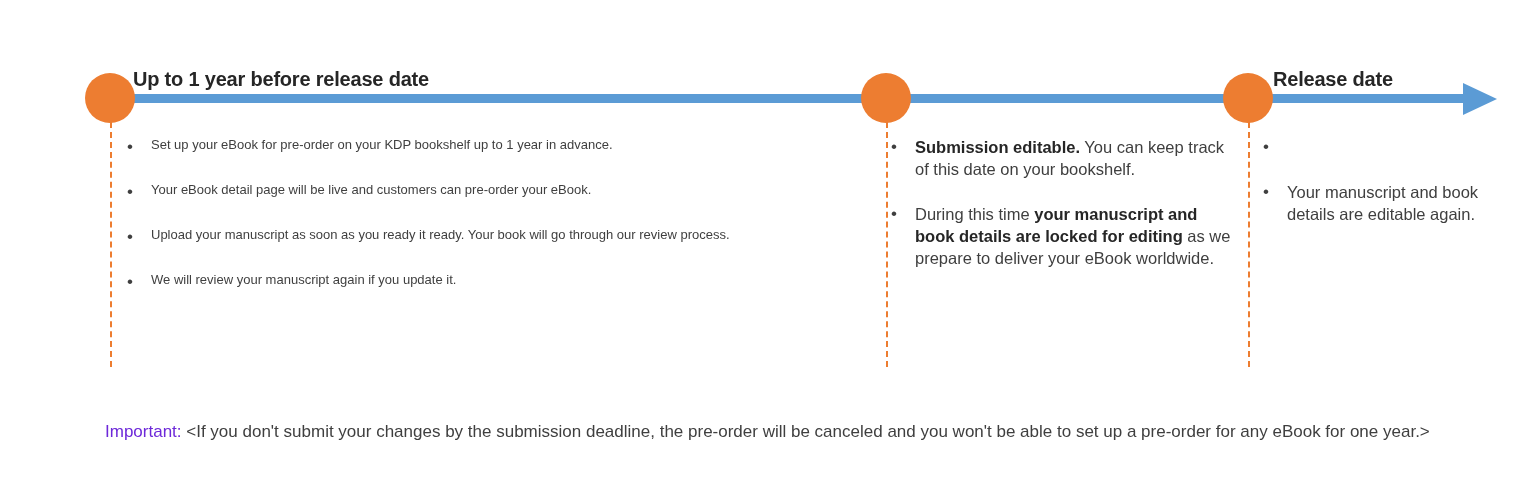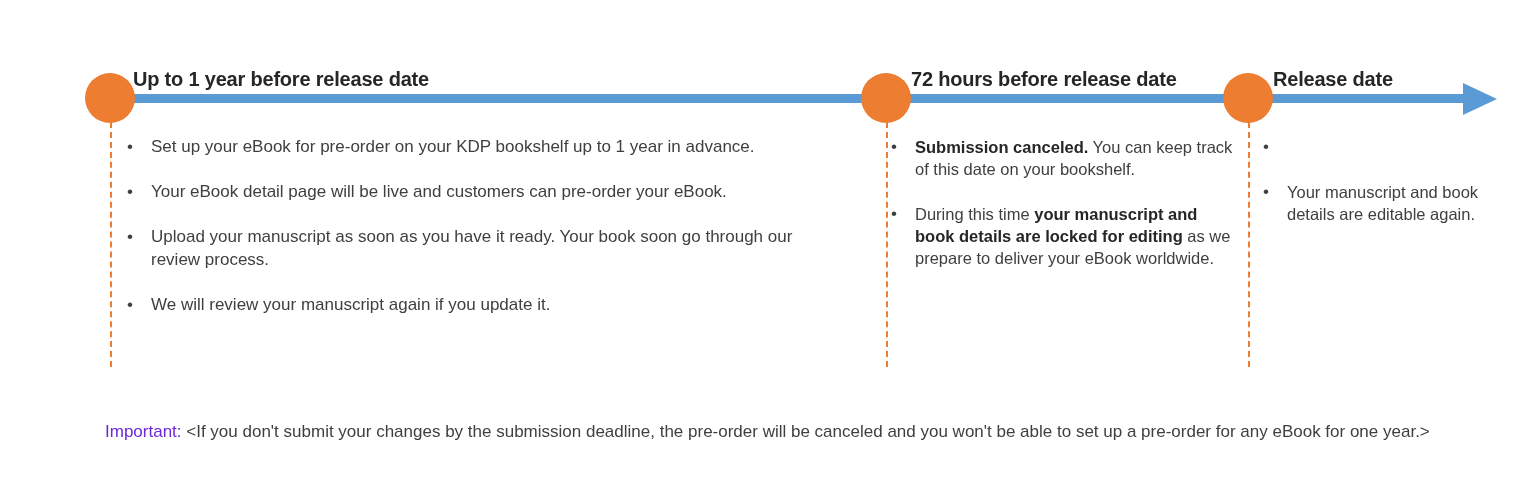--- a/index.html
+++ b/index.html
@@ -96,21 +96,21 @@
   }
   .bullet .dot {
     flex: 0 0 auto;
     width: 24px;
     font-size: 17px;
     color: #3f3f3f;
     line-height: 1.35;
   }
   .bullet .btext {
     flex: 1 1 auto;
-    font-size: 17px;
+    font-size: 13px;
     color: #3f3f3f;
   }
   .col.c2 .bullet .btext { font-size: 16.5px; }
   .col.c1 .bullet .btext { font-size: 16.5px; }
   .col.c1 .bullet { margin-bottom: 22px; }
   .col.c2 .bullet { margin-bottom: 22px; }
   .col.c0 .bullet { margin-bottom: 22px; }
 
   .b { font-weight: bold; color: #262626; }
 
@@ -139,46 +139,45 @@
 
   <div class="node n0"></div>
   <div class="node n1"></div>
   <div class="node n2"></div>
 
   <div class="dash d0"></div>
   <div class="dash d1"></div>
   <div class="dash d2"></div>
 
   <div class="heading h0">Up to 1 year before release date</div>
-  <div class="heading h1">72 hours before release date</div>
   <div class="heading h2">Release date</div>
 
   <div class="col c0">
     <div class="bullet">
       <span class="dot">•</span>
       <span class="btext">Set up your eBook for pre-order on your KDP bookshelf up to 1 year in advance.</span>
     </div>
     <div class="bullet">
       <span class="dot">•</span>
       <span class="btext">Your eBook detail page will be live and customers can pre-order your eBook.</span>
     </div>
     <div class="bullet">
       <span class="dot">•</span>
-      <span class="btext">Upload your manuscript as soon as you have it ready. Your book soon go through our review process.</span>
+      <span class="btext">Upload your manuscript as soon as you ready it ready. Your book will go through our review process.</span>
     </div>
     <div class="bullet">
       <span class="dot">•</span>
       <span class="btext">We will review your manuscript again if you update it.</span>
     </div>
   </div>
 
   <div class="col c1">
     <div class="bullet">
       <span class="dot">•</span>
-      <span class="btext"><span class="b">Submission canceled.</span><span> You can keep track of this date on your bookshelf.</span></span>
+      <span class="btext"><span class="b">Submission editable.</span><span> You can keep track of this date on your bookshelf.</span></span>
     </div>
     <div class="bullet">
       <span class="dot">•</span>
       <span class="btext"><span>During this time </span><span class="b">your manuscript and book details are locked for editing</span><span> as we prepare to deliver your eBook worldwide.</span></span>
     </div>
   </div>
 
   <div class="col c2">
     <div class="bullet">
       <span class="dot">•</span>

